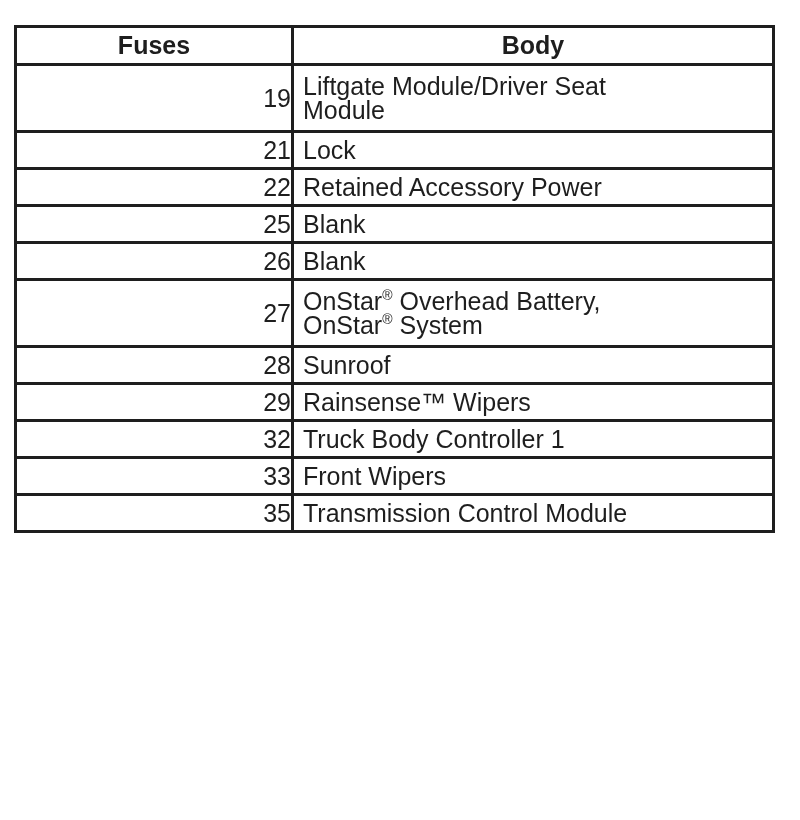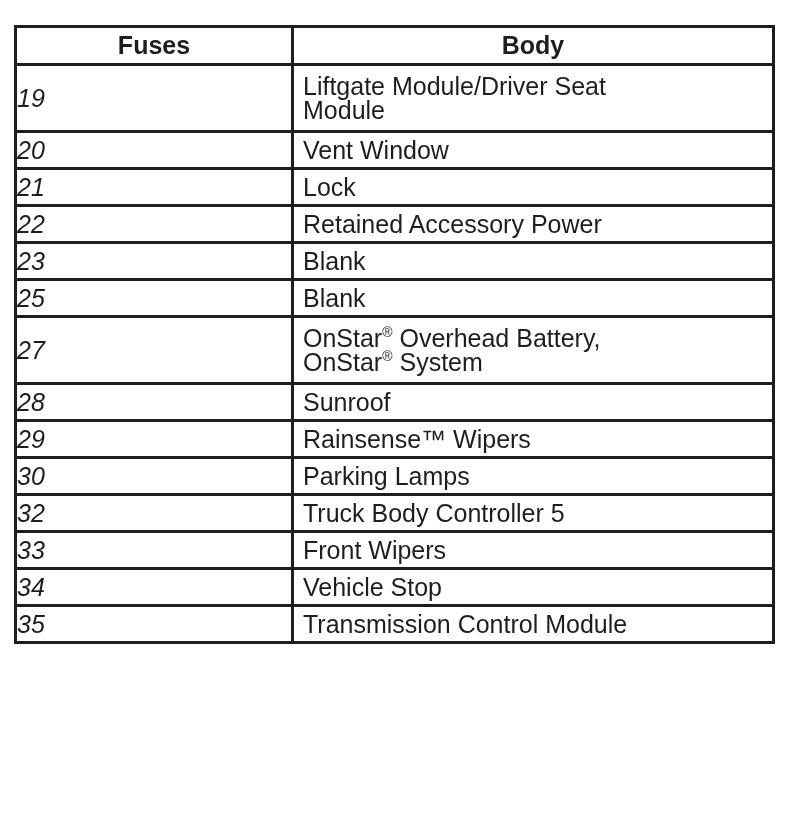--- a/index.html
+++ b/index.html
@@ -4,21 +4,21 @@
   <style>
     html, body { margin: 0; padding: 0; background: #ffffff; }
     body { width: 800px; height: 820px; position: relative; font-family: "Liberation Sans", sans-serif; color: #1e1e1e; }
     .table-wrap { position: absolute; left: 14px; top: 25px; width: 758px; }
     table { border-collapse: collapse; width: 758px; table-layout: fixed; }
     col.c1 { width: 277px; }
     col.c2 { width: 481px; }
     th, td { border: 3px solid #1e1e1e; padding: 0; }
     th { height: 35px; font-weight: bold; font-size: 25px; text-align: center; }
     td { font-size: 25px; line-height: 24px; }
-    td.num { text-align: left; font-style: italic; }
+    td.num { text-align: right; }
     td.use { padding-left: 9px; padding-right: 14px; }
     tr.single td { height: 34px; }
     tr.double td { height: 64px; }
     sup { font-size: 14px; line-height: 0; vertical-align: 10px; }
   </style>
 </head>
 <body>
 
 <div class="table-wrap">
   <table>
@@ -31,66 +31,54 @@
         <th>Fuses</th>
         <th>Body</th>
       </tr>
     </thead>
     <tbody id="rows">
         <tr class="double">
           <td class="num">19</td>
           <td class="use">Liftgate Module/Driver Seat<br>Module</td>
         </tr>
         <tr class="single">
-          <td class="num">20</td>
-          <td class="use">Vent Window</td>
-        </tr>
-        <tr class="single">
           <td class="num">21</td>
           <td class="use">Lock</td>
         </tr>
         <tr class="single">
           <td class="num">22</td>
           <td class="use">Retained Accessory Power</td>
         </tr>
         <tr class="single">
-          <td class="num">23</td>
+          <td class="num">25</td>
           <td class="use">Blank</td>
         </tr>
         <tr class="single">
-          <td class="num">25</td>
+          <td class="num">26</td>
           <td class="use">Blank</td>
         </tr>
         <tr class="double">
           <td class="num">27</td>
           <td class="use">OnStar<sup>®</sup> Overhead Battery,<br>OnStar<sup>®</sup> System</td>
         </tr>
         <tr class="single">
           <td class="num">28</td>
           <td class="use">Sunroof</td>
         </tr>
         <tr class="single">
           <td class="num">29</td>
           <td class="use">Rainsense™ Wipers</td>
         </tr>
         <tr class="single">
-          <td class="num">30</td>
-          <td class="use">Parking Lamps</td>
-        </tr>
-        <tr class="single">
           <td class="num">32</td>
-          <td class="use">Truck Body Controller 5</td>
+          <td class="use">Truck Body Controller 1</td>
         </tr>
         <tr class="single">
           <td class="num">33</td>
           <td class="use">Front Wipers</td>
-        </tr>
-        <tr class="single">
-          <td class="num">34</td>
-          <td class="use">Vehicle Stop</td>
         </tr>
         <tr class="single">
           <td class="num">35</td>
           <td class="use">Transmission Control Module</td>
         </tr>
       </tbody>
   </table>
 </div>
 
 </body></html>

